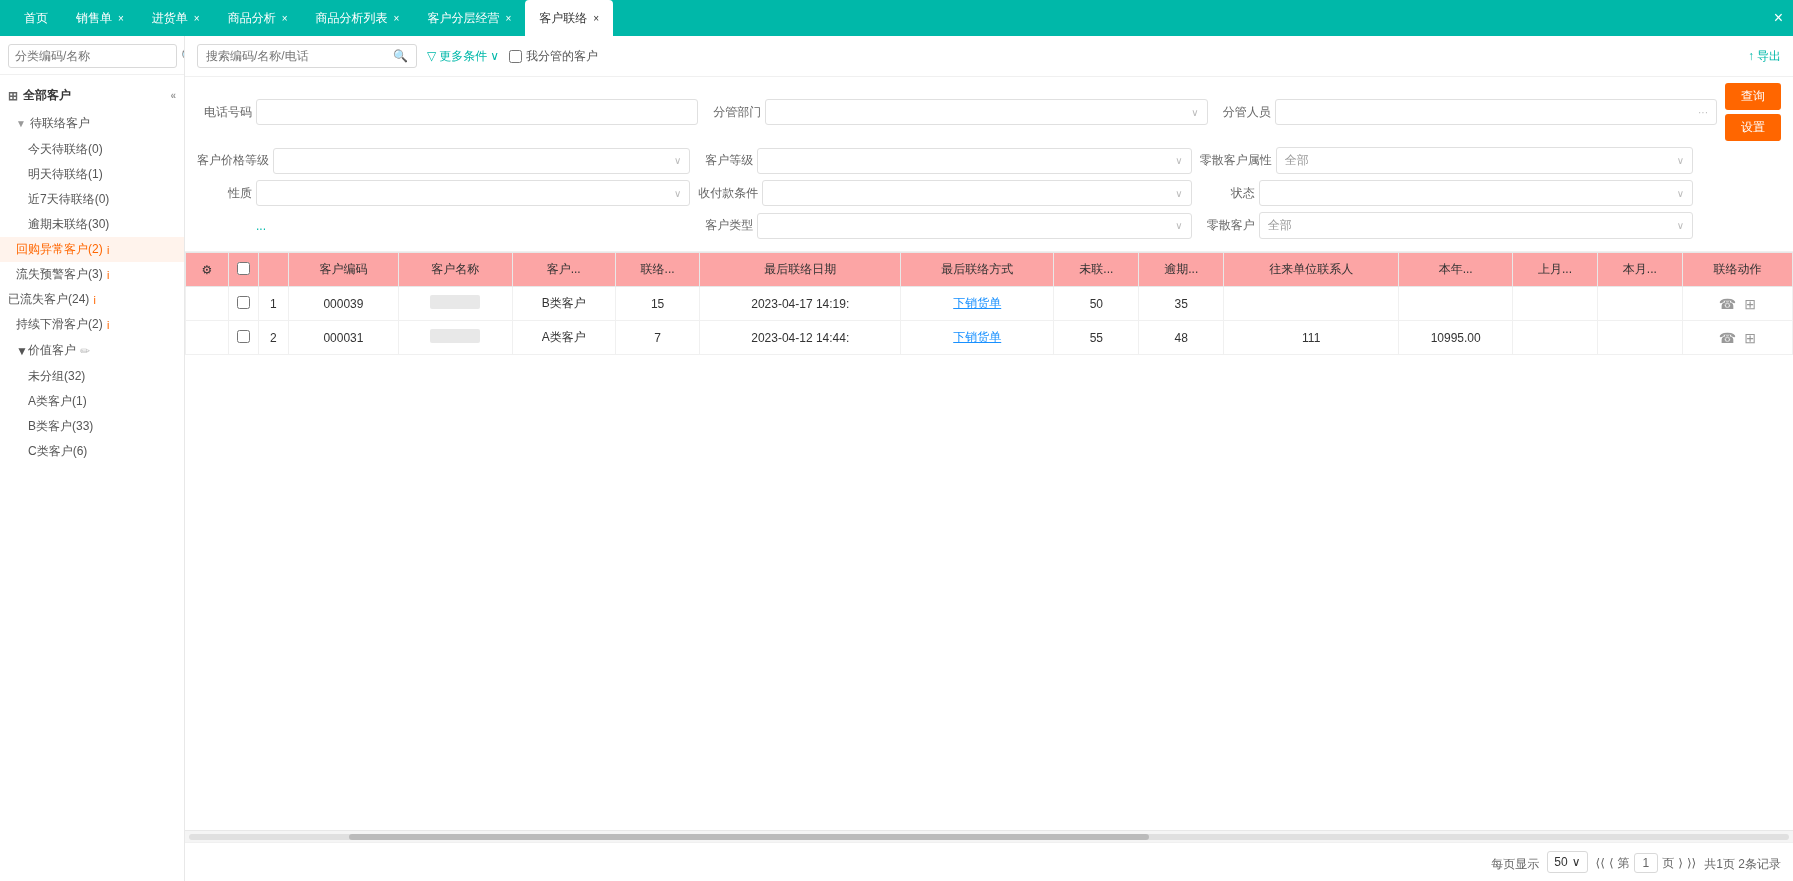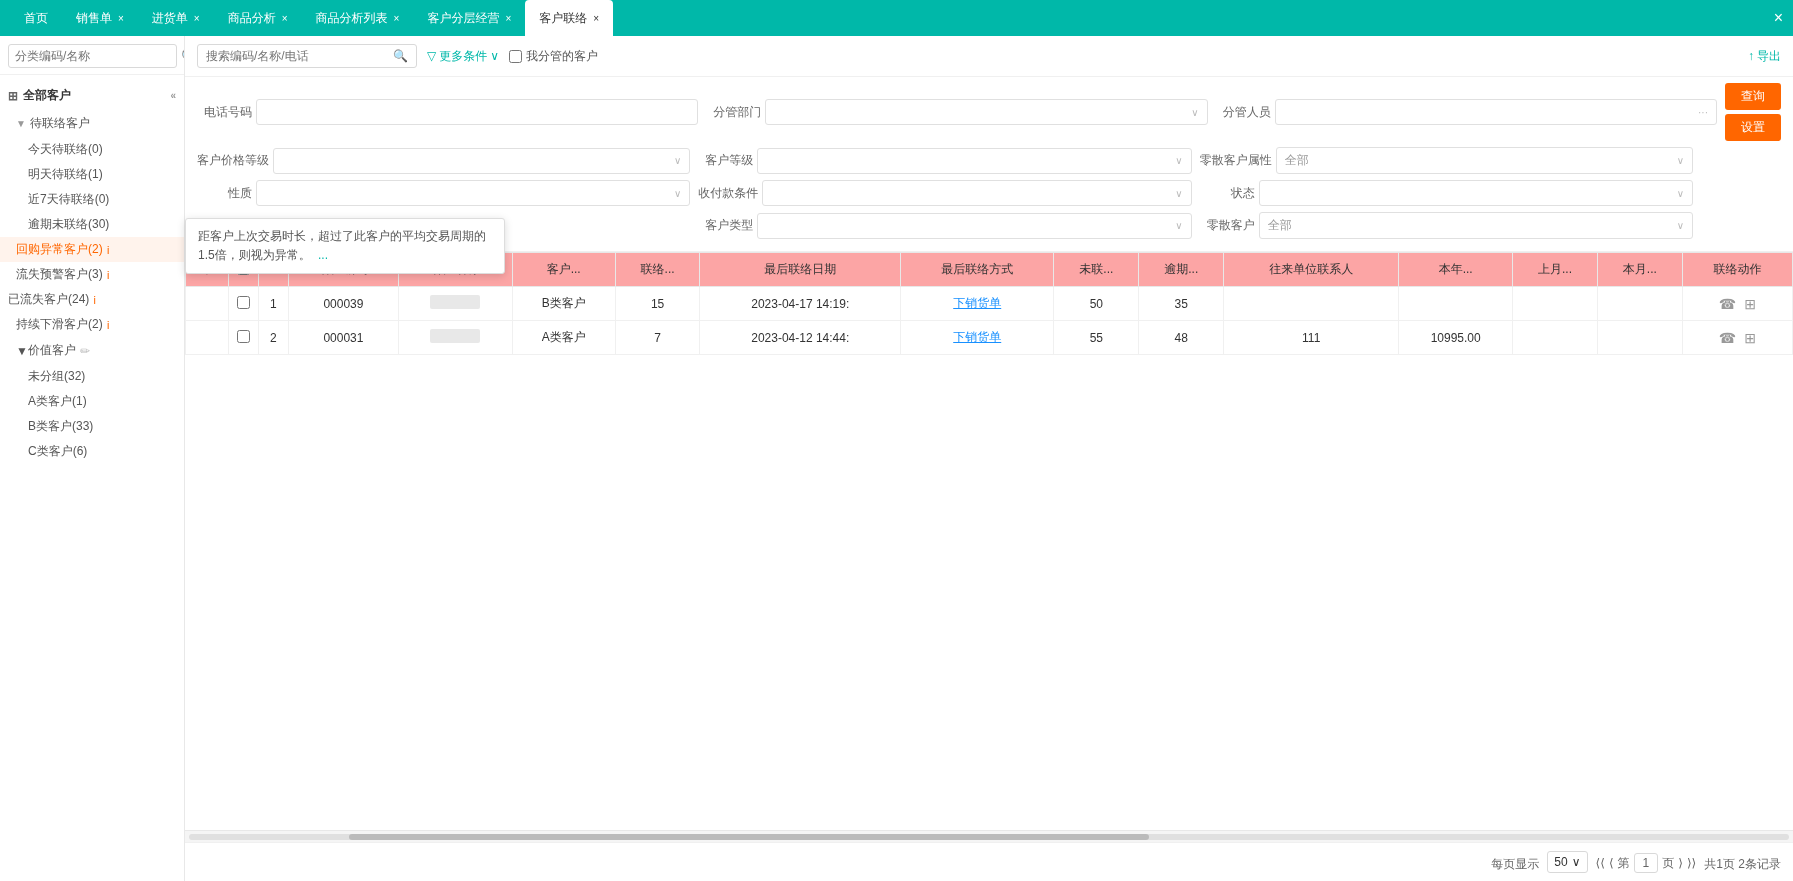--- a/index.html
+++ b/index.html
@@ -260,24 +260,20 @@
       </div>
       <div class="sidebar-leaf">
         <span>B类客户(33)</span>
       </div>
       <div class="sidebar-leaf">
         <span>C类客户(6)</span>
       </div>
     </div>
   </div>
 
-  <div class="tooltip-box">
-    <span>距客户上次交易时长，超过了此客户的平均交易周期的1.5倍，则视为异常。</span>
-    <span class="more-btn">...</span>
-  </div>
 
   <div class="content-area">
 
     <div class="search-bar">
       <div class="search-input-wrap">
         <input type="text" placeholder="搜索编码/名称/电话" style="">
         <span class="s-icon">🔍</span>
       </div>
       <div class="more-conditions">
         <span>▽</span>

